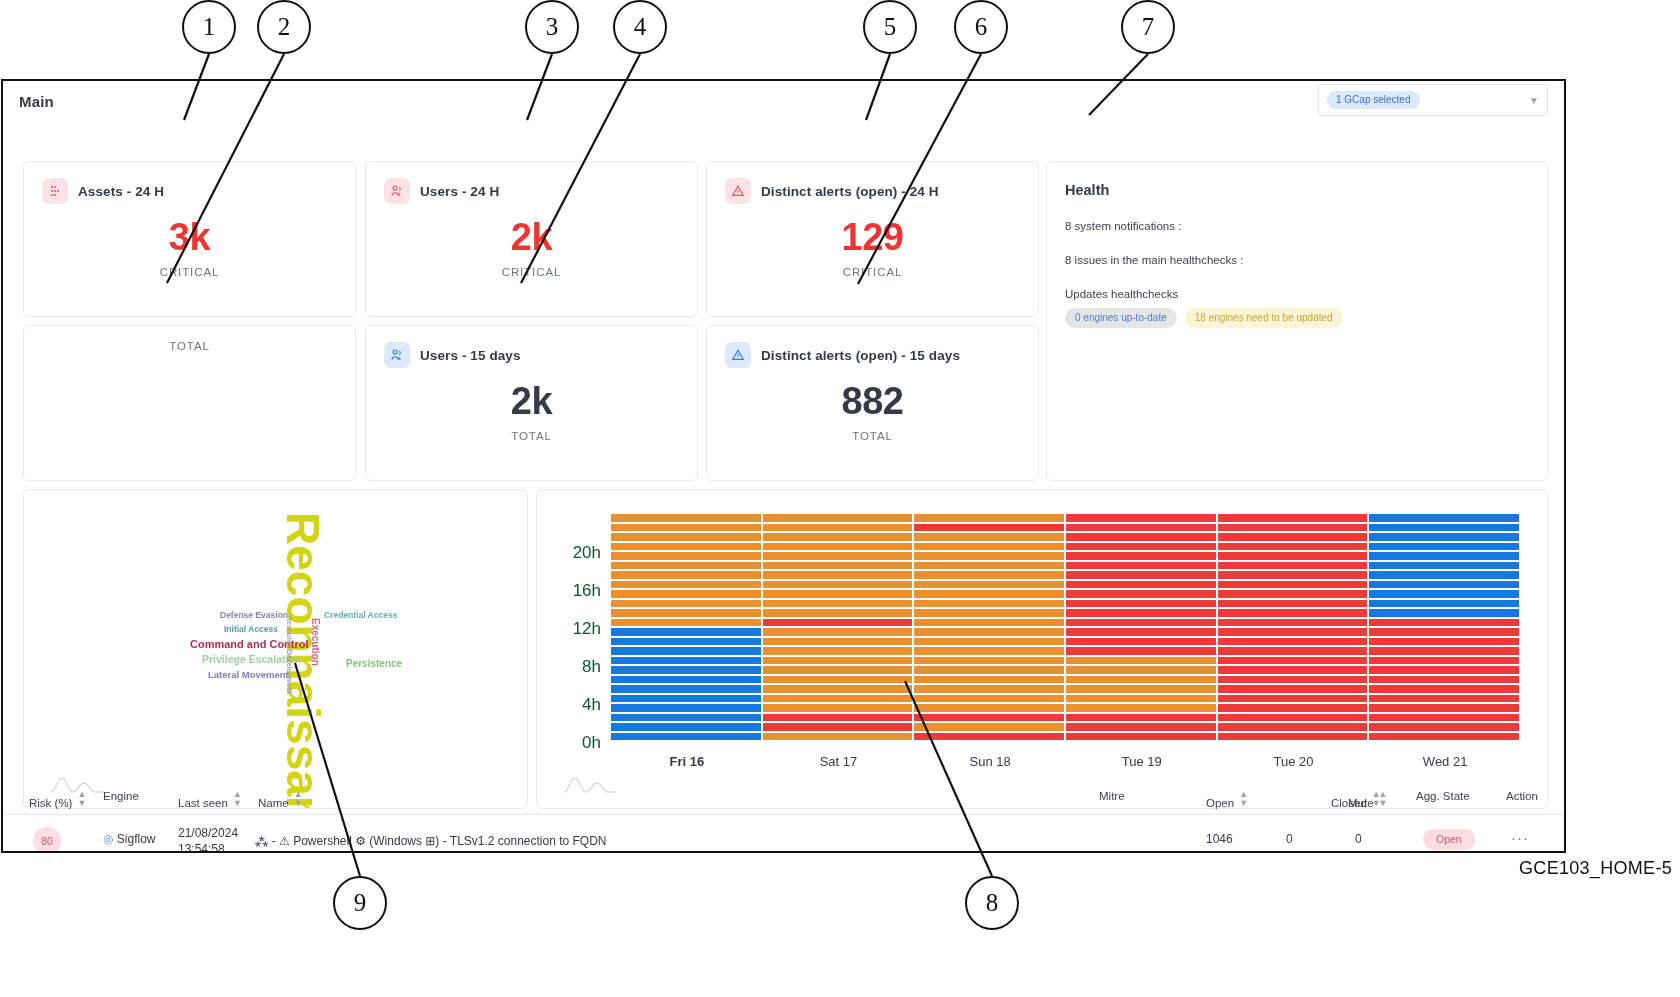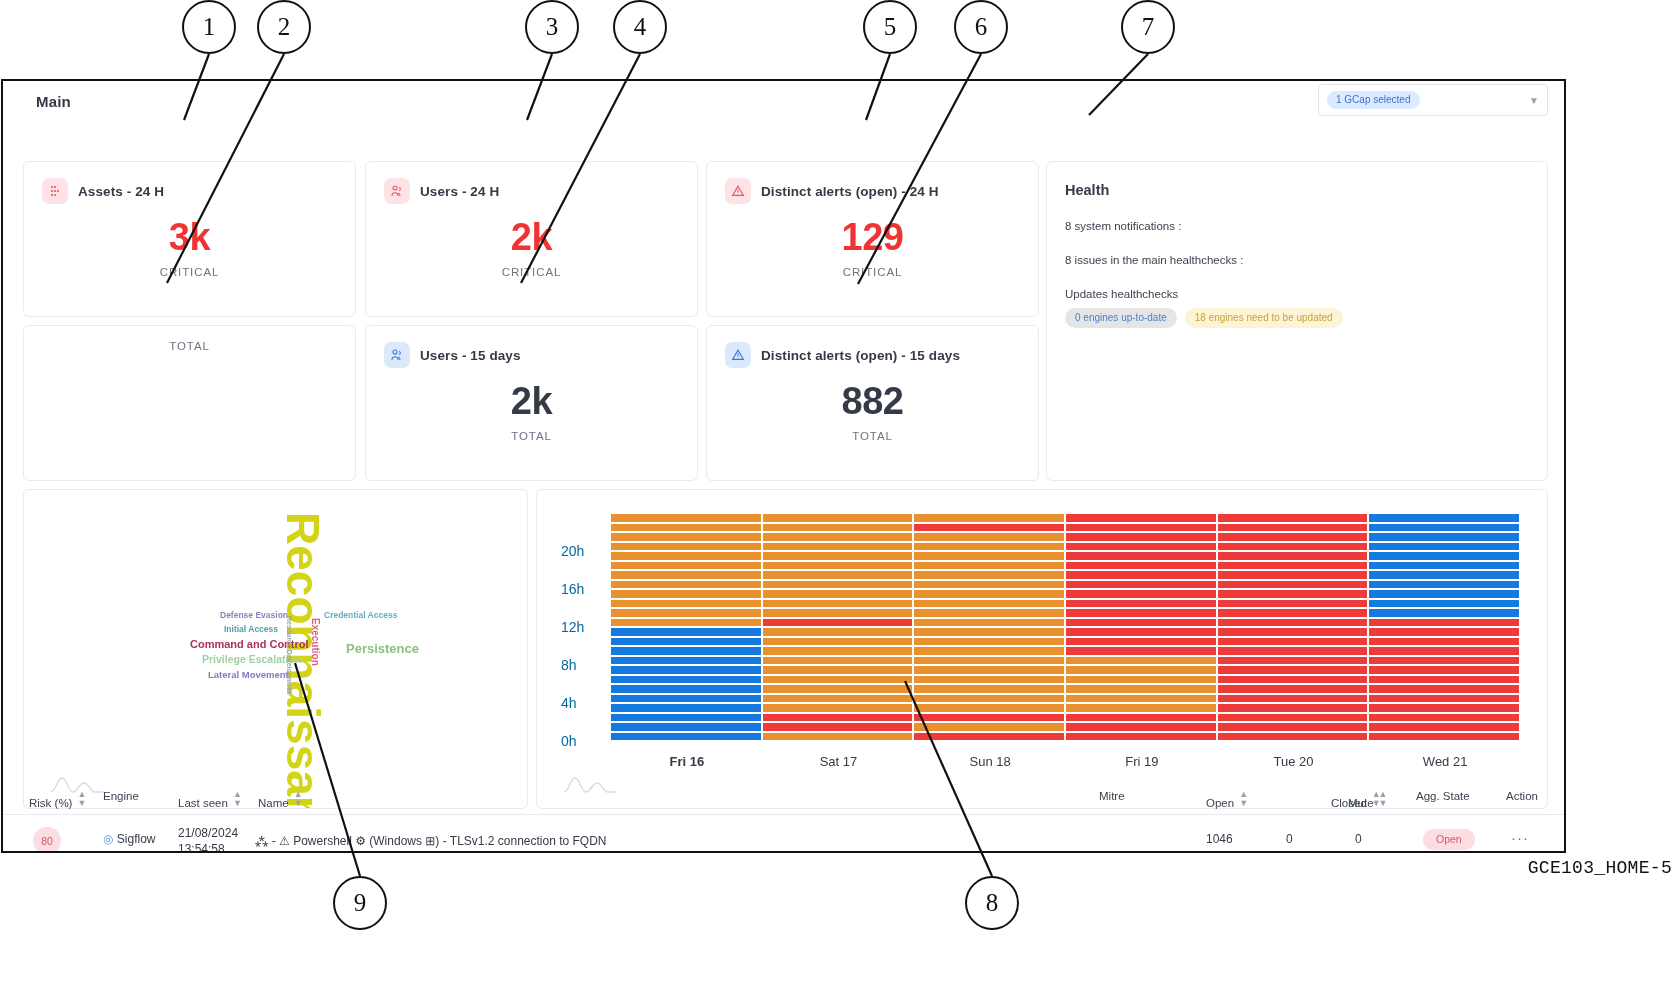--- a/index.html
+++ b/index.html
@@ -33,21 +33,20 @@
     left: 1px; top: 79px;
     width: 1565px; height: 774px;
     border: 2px solid #111;
     background: #fff;
     overflow: hidden;
   }
   .app-header {
     position: relative;
     height: 44px;
     padding: 12px 0 0 16px;
-    margin-left: 17px;
   }
   .app-title { font-size: 15px; font-weight: 600; color: #343a46; letter-spacing: .2px; }
 
   .gcap-select {
     position: absolute;
     right: 16px; top: 3px;
     width: 230px; height: 32px;
     border: 1px solid #e2e5ea;
     border-radius: 4px;
     background: #fff;
@@ -110,21 +109,21 @@
   }
   .sparkmark { position: absolute; left: 26px; bottom: 14px; opacity: .55; }
 
   
   .wc { position: absolute; inset: 0; }
   .wc span { position: absolute; white-space: nowrap; font-weight: 700; font-family: "Liberation Sans", sans-serif; }
   .vertical { writing-mode: vertical-rl; }
 
   
   .hm-wrap { position: absolute; left: 0; top: 0; width: 100%; height: 100%; }
-  .hm-y { position: absolute; font-size: 14px; color: #0369a1; text-align: left; width: 40px; }
+  .hm-y { position: absolute; font-size: 17px; color: #14532d; text-align: right; width: 40px; }
   .hm-x { position: absolute; font-size: 13px; color: #343a46; text-align: center; }
   .hm-cell { position: absolute; }
 
   
   .tbl { position: absolute; left: 0; top: 700px; width: 1565px; }
   .tbl-head { position: relative; height: 34px; border-bottom: 1px solid #e8eaee; }
   .th { position: absolute; font-size: 11.5px; color: #3c4250; top: 9px; white-space: nowrap; }
   .sorter { display: inline-block; margin-left: 5px; color: #9aa1ad; font-size: 9px; line-height: 1; vertical-align: 1px; }
   .tbl-row { position: relative; height: 56px; }
   .td { position: absolute; font-size: 12px; color: #343a46; top: 17px; white-space: nowrap; }
@@ -137,21 +136,21 @@
   }
   .state-badge {
     position: absolute; border-radius: 10px;
     background: #fbdde2; color: #d4596c;
     font-size: 10.5px; padding: 4px 13px 5px; top: 14px;
   }
   .dots { position: absolute; top: 14px; color: #6d7482; font-size: 15px; letter-spacing: 1px; }
 
   .watermark {
     position: absolute; right: 8px; top: 858px;
-    font-size: 18px; font-family: Liberation Mono, monospace;
+    font-size: 18px; font-family: Liberation Sans, sans-serif;
     color: #111; letter-spacing: .3px;
   }
 </style>
 </head>
 <body>
 
 <div id="root">
 
   <svg class="leader" width="1680" height="997" style="left:0;top:0;">
     <line x1="209" y1="54" x2="184" y2="120"></line>
@@ -309,21 +308,21 @@
 
       <div class="panel" style="left:20px;top:364px;width:505px;height:320px;">
         <div class="wc" id="wordcloud">
             <span class="vertical" style="left: 252px; top: 22px; color: rgb(212, 212, 23); font-size: 46px;">Reconnaissance</span>
             <span style="left: 166px; top: 148px; color: rgb(176, 48, 80); font-size: 11px;">Command and Control</span>
             <span style="left: 178px; top: 163px; color: rgb(159, 209, 159); font-size: 10.5px;">Privilege Escalation</span>
             <span style="left: 184px; top: 179px; color: rgb(125, 125, 191); font-size: 9.5px;">Lateral Movement</span>
             <span style="left: 196px; top: 120px; color: rgb(143, 127, 184); font-size: 8.5px;">Defense Evasion</span>
             <span style="left: 200px; top: 134px; color: rgb(79, 160, 168); font-size: 8.5px;">Initial Access</span>
             <span style="left: 300px; top: 120px; color: rgb(95, 176, 192); font-size: 8.5px;">Credential Access</span>
-            <span style="left: 322px; top: 151px; color: rgb(134, 196, 122); font-size: 13px;">Persistence</span>
+            <span style="left: 322px; top: 168px; color: rgb(134, 196, 122); font-size: 10px;">Persistence</span>
             <span class="vertical" style="left: 286px; top: 128px; color: rgb(224, 96, 122); font-size: 10px;">Execution</span>
             <span class="vertical" style="left: 262px; top: 126px; color: rgb(154, 161, 173); font-size: 7px;">Resource Development</span>
           </div>
         <svg class="sparkmark" width="54" height="20" viewBox="0 0 54 20" fill="none" stroke="#b9bec8" stroke-width="1.4">
           <path d="M1 18c5 0 6-14 11-14s6 14 11 14 6-9 11-9 6 9 11 9h8"></path>
         </svg>
       </div>
 
       <div class="panel" style="left:533px;top:364px;width:1012px;height:320px;">
         <div class="hm-wrap" id="heatmap">
@@ -473,21 +472,21 @@
             <div class="hm-cell" style="left: 832.333px; top: 242.5px; width: 149.667px; height: 7.9px; background: rgb(238, 59, 57);"></div>
             <div class="hm-y" style="left: 24px; top: 243px;">0h</div>
             <div class="hm-y" style="left: 24px; top: 205px;">4h</div>
             <div class="hm-y" style="left: 24px; top: 167px;">8h</div>
             <div class="hm-y" style="left: 24px; top: 129px;">12h</div>
             <div class="hm-y" style="left: 24px; top: 91px;">16h</div>
             <div class="hm-y" style="left: 24px; top: 53px;">20h</div>
             <div class="hm-x" style="left: 74px; width: 151.667px; top: 264px; font-weight: bold;">Fri 16</div>
             <div class="hm-x" style="left: 225.667px; width: 151.667px; top: 264px;">Sat 17</div>
             <div class="hm-x" style="left: 377.333px; width: 151.667px; top: 264px;">Sun 18</div>
-            <div class="hm-x" style="left: 529px; width: 151.667px; top: 264px;">Fri 19</div>
+            <div class="hm-x" style="left: 529px; width: 151.667px; top: 264px;">Tue 19</div>
             <div class="hm-x" style="left: 680.667px; width: 151.667px; top: 264px;">Tue 20</div>
             <div class="hm-x" style="left: 832.333px; width: 151.667px; top: 264px;">Wed 21</div>
           </div>
         <svg class="sparkmark" width="54" height="20" viewBox="0 0 54 20" fill="none" stroke="#b9bec8" stroke-width="1.4">
           <path d="M1 18c5 0 6-14 11-14s6 14 11 14 6-9 11-9 6 9 11 9h8"></path>
         </svg>
       </div>
 
     </div>
 

